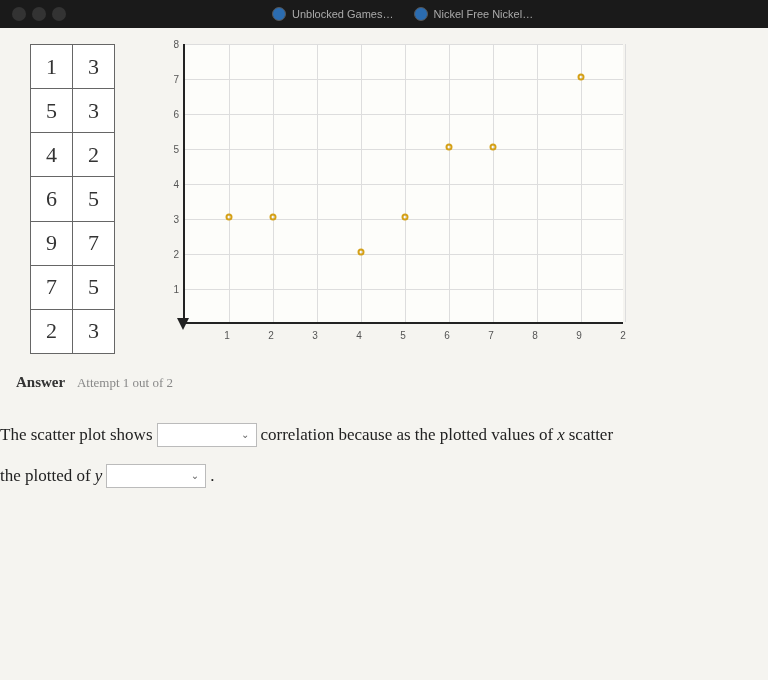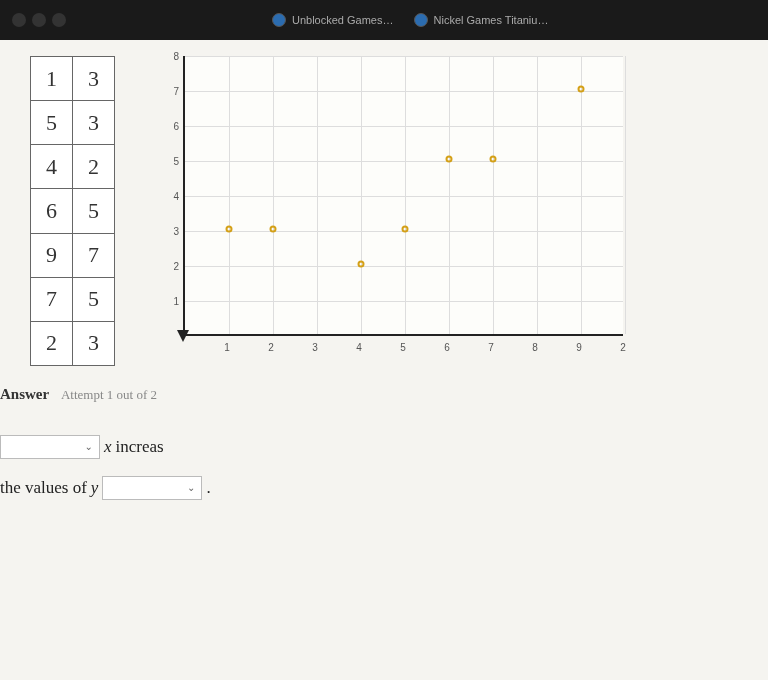--- a/index.html
+++ b/index.html
@@ -5,21 +5,21 @@
     * { margin: 0; padding: 0; box-sizing: border-box; }
     body {
       width: 768px;
       height: 680px;
       font-family: Georgia, 'Times New Roman', serif;
       background: #f5f4f0;
       overflow: hidden;
       position: relative;
     }
     .browser-bar {
-      height: 40px;
+      height: 28px;
       background: #1a1a1a;
       display: flex;
       align-items: center;
       gap: 20px;
       padding: 0 12px;
       color: #aaa;
       font-family: Arial, sans-serif;
       font-size: 11px;
     }
     .browser-bar .spacer { flex: 0 0 240px; display:flex; gap:6px; align-items:center;}
@@ -109,21 +109,21 @@
       background: transparent;
       transform: translate(-50%, 50%);
     }
     .answer-section {
       padding: 20px 0 0 0;
       font-family: Georgia, serif;
     }
     .answer-header {
       font-size: 15px;
       color: #333;
-      padding-left: 0;
+      padding-left: 16px;
     }
     .answer-header .label { font-weight: 600; }
     .answer-header .attempt { color: #888; font-size: 13px; margin-left: 8px; }
     .answer-body {
       margin-top: 24px;
       font-size: 17px;
       color: #222;
       line-height: 2.4;
     }
     .answer-body .line { display: flex; align-items: center; flex-wrap: wrap; gap: 4px; }
@@ -164,21 +164,21 @@
     <div class="circle"></div>
     <div class="circle"></div>
     <div class="circle"></div>
   </div>
   <div class="bookmark-item">
     <div class="bookmark-icon"></div>
     <span>Unblocked Games…</span>
   </div>
   <div class="bookmark-item">
     <div class="bookmark-icon"></div>
-    <span>Nickel Games Titaniu…</span>
+    <span>Nickel Free Nickel…</span>
   </div>
 </div>
 
 <div class="content-top">
   <table class="data-table">
     <tbody id="table-body">
         <tr>
           <td>1</td>
           <td>3</td>
         </tr>
@@ -261,28 +261,30 @@
   </div>
 </div>
 
 <div class="answer-section">
   <div class="answer-header">
     <span class="label">Answer</span>
     <span class="attempt">Attempt 1 out of 2</span>
   </div>
   <div class="answer-body">
     <div class="line">
+      <span>The scatter plot shows</span>
       <span class="dropdown w1">
         <span class="chev">⌄</span>
       </span>
+      <span>correlation because as the plotted values of</span>
       <span class="var">x</span>
-      <span>increas</span>
+      <span>scatter</span>
     </div>
     <div class="line">
-      <span>the values of</span>
+      <span>the plotted of</span>
       <span class="var">y</span>
       <span class="dropdown w2">
         <span class="chev">⌄</span>
       </span>
       <span>.</span>
     </div>
   </div>
 </div>
 
 </body></html>

